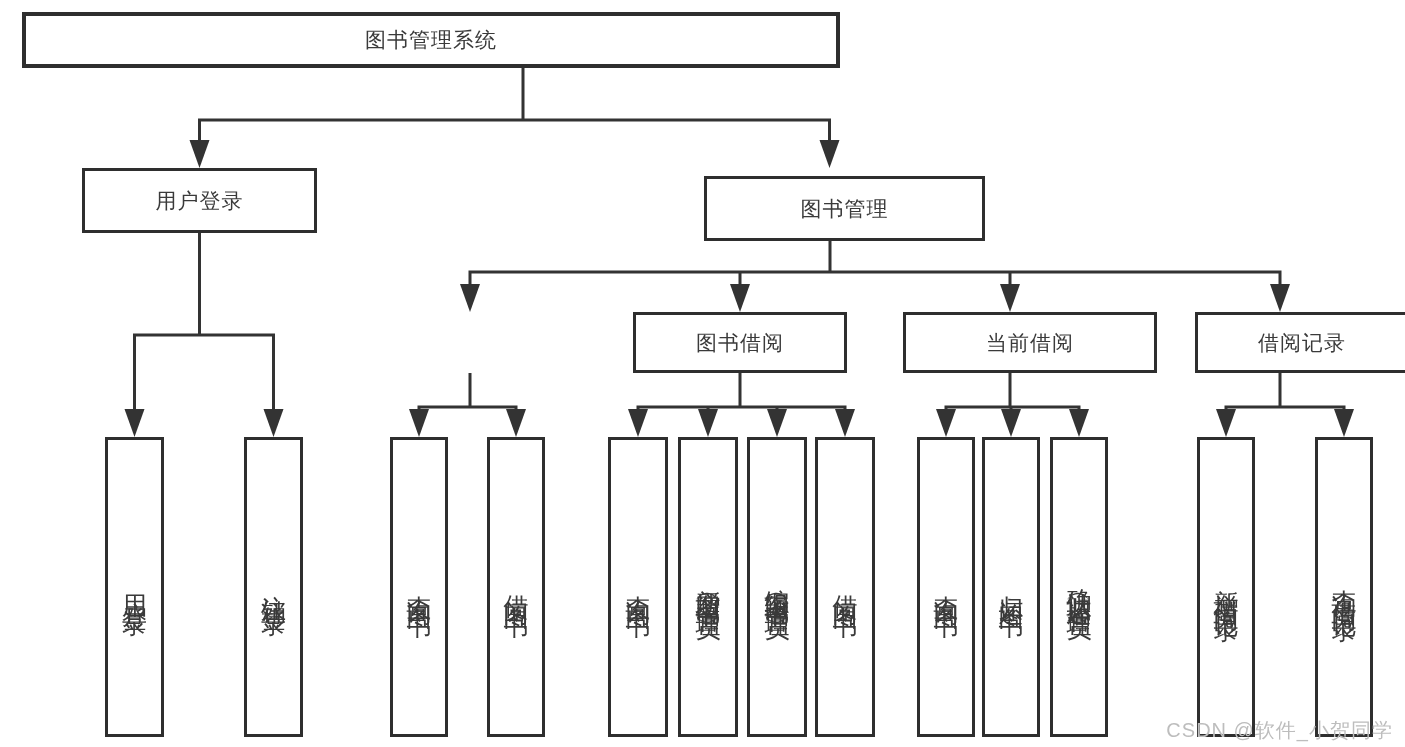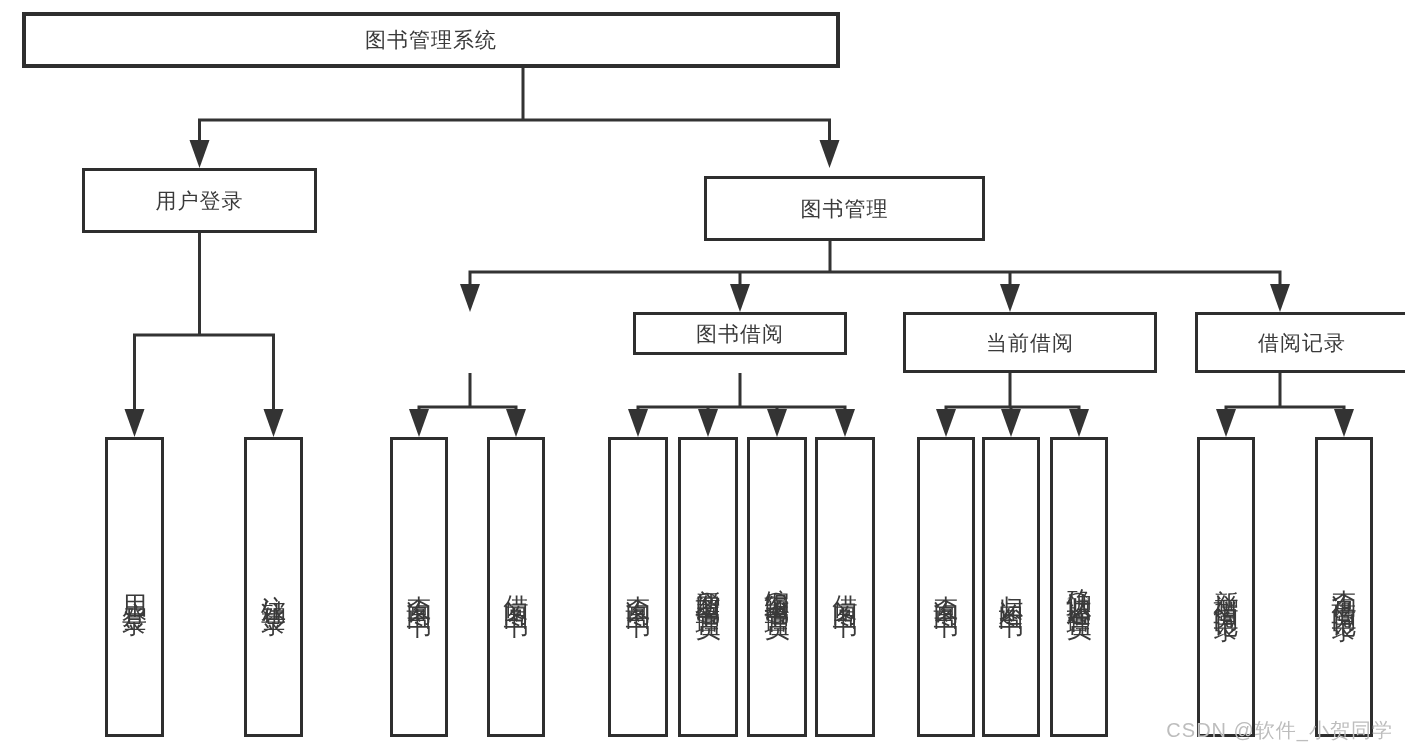--- a/index.html
+++ b/index.html
@@ -82,21 +82,21 @@
     <span>图书管理系统</span>
   </div>
 
   <div class="hbox" style="left:82px; top:168px; width:235px; height:65px;">
     <span>用户登录</span>
   </div>
   <div class="hbox" style="left:704px; top:168px; width:281px; height:65px;margin-top:8px;">
     <span>图书管理</span>
   </div>
 
-  <div class="hbox" style="left:633px; top:312px; width:214px; height:43px;">
+  <div class="hbox" style="left:633px; top:312px; width:214px; height:61px;">
     <span>图书借阅</span>
   </div>
   <div class="hbox" style="left:903px; top:312px; width:254px; height:61px;">
     <span>当前借阅</span>
   </div>
   <div class="hbox" style="left:1173px; top:312px; width:214px; height:61px;margin-left:22px;">
     <span>借阅记录</span>
   </div>
 
   <div class="vbox" style="left:105px; top:437px; width:59px; height:300px;">

